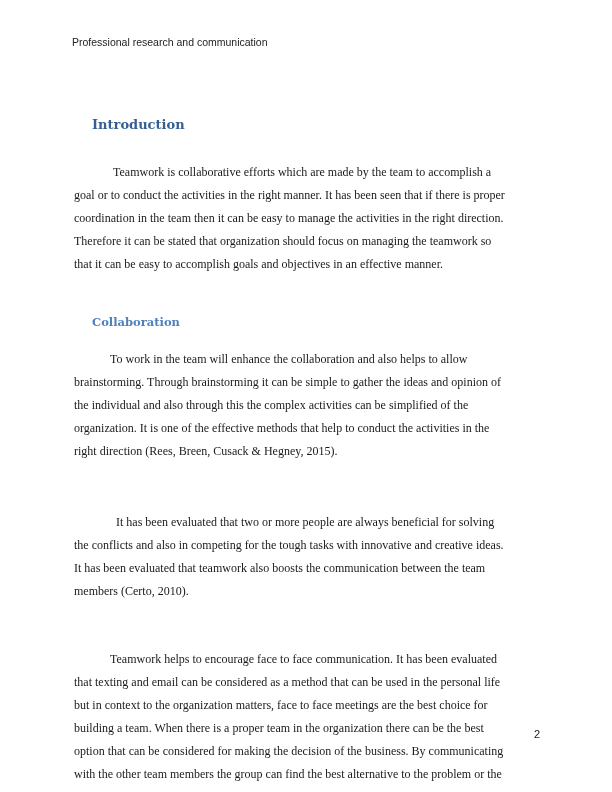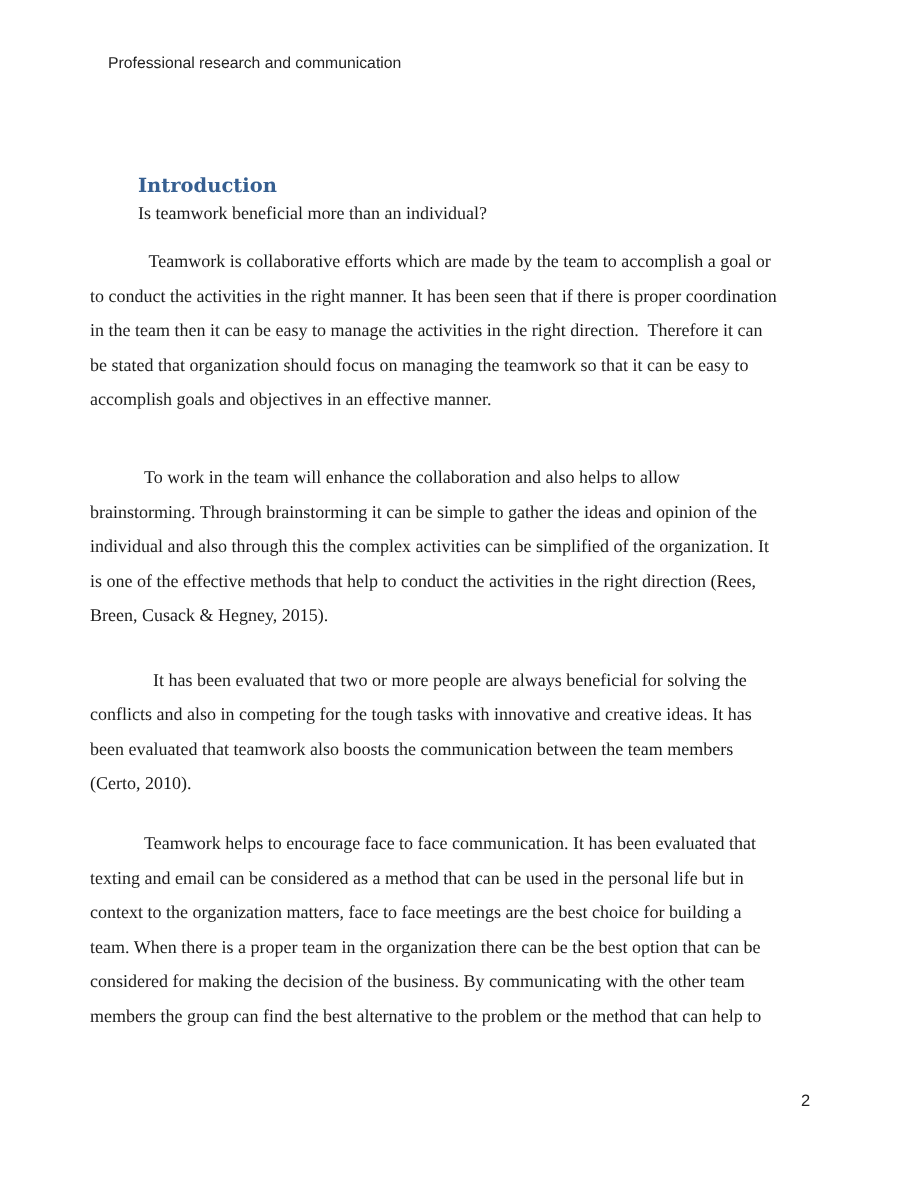--- a/index.html
+++ b/index.html
@@ -16,43 +16,43 @@
     .h1 {
       font-family: "DejaVu Serif", serif; font-weight: bold; font-size: 13px;
       color: #365f91; margin: 0 0 0 36px; line-height: 18px;
     }
     .h2 {
       font-family: "DejaVu Serif", serif; font-weight: bold; font-size: 11.5px;
       color: #4f81bd; margin: 0 0 0 36px; line-height: 15px;
     }
     .subq { margin: 0 0 0 36px; line-height: 16px; }
     p.body {
-      margin: 4px; line-height: 23px; text-indent: 36px; text-align: left;
+      margin: 18px; line-height: 23px; text-indent: 36px; text-align: left;
     }
     .gap-s { height: 9px; }
     .gap-m { height: 12px; }
     .page-num {
       position: absolute; left: 534px; top: 728px;
       font-family: "Liberation Sans", sans-serif; font-size: 11px; color: #222;
     }
   </style>
 </head>
 <body>
 
 <div class="page">
   <div class="header-text">Professional research and communication</div>
 
   <div class="content">
     <div class="h1">Introduction</div>
-    <div class="subq">Is teamwork beneficial more than an individual?</div>
     <div class="gap-s"></div>
     <p class="body" style="white-space: pre-wrap;"> Teamwork is collaborative efforts which are made by the team to accomplish a goal or to conduct the activities in the right manner. It has been seen that if there is proper coordination in the team then it can be easy to manage the activities in the right direction.  Therefore it can be stated that organization should focus on managing the teamwork so that it can be easy to accomplish goals and objectives in an effective manner.</p>
     <div class="gap-m"></div>
     <div class="gap-s"></div>
 
+    <div class="h2">Collaboration</div>
     <p class="body">To work in the team will enhance the collaboration and also helps to allow brainstorming. Through brainstorming it can be simple to gather the ideas and opinion of the individual and also through this the complex activities can be simplified of the organization. It is one of the effective methods that help to conduct the activities in the right direction (Rees, Breen, Cusack &amp; Hegney, 2015).</p>
     <div class="gap-m"></div>
     <p class="body" style="white-space: pre-wrap;">  It has been evaluated that two or more people are always beneficial for solving the conflicts and also in competing for the tough tasks with innovative and creative ideas. It has been evaluated that teamwork also boosts the communication between the team members (Certo, 2010).</p>
     <div class="gap-s"></div>
 
     <p class="body">Teamwork helps to encourage face to face communication.  It has been evaluated that texting and email can be considered as a method that can be used in the personal life but in context to the organization matters, face to face meetings are the best choice for building a team. When there is a proper team in the organization there can be the best option that can be considered for making the decision of the business. By communicating with the other team members the group can find the best alternative to the problem or the method that can help to</p>
   </div>
 
   <div class="page-num">2</div>
 </div>

